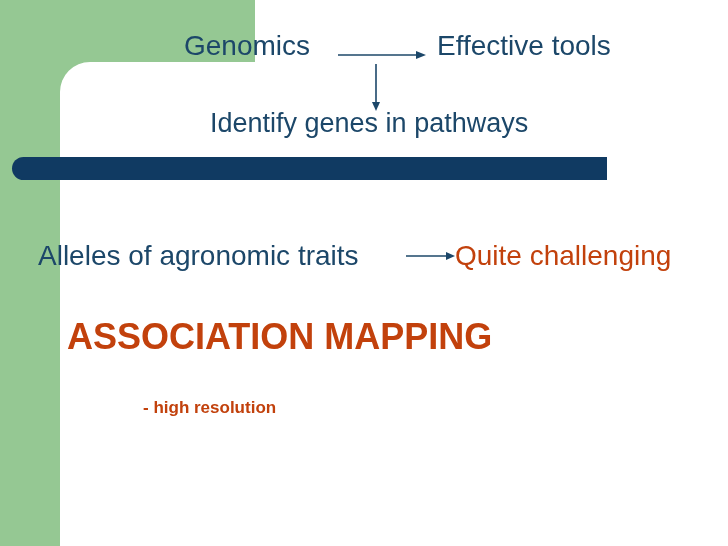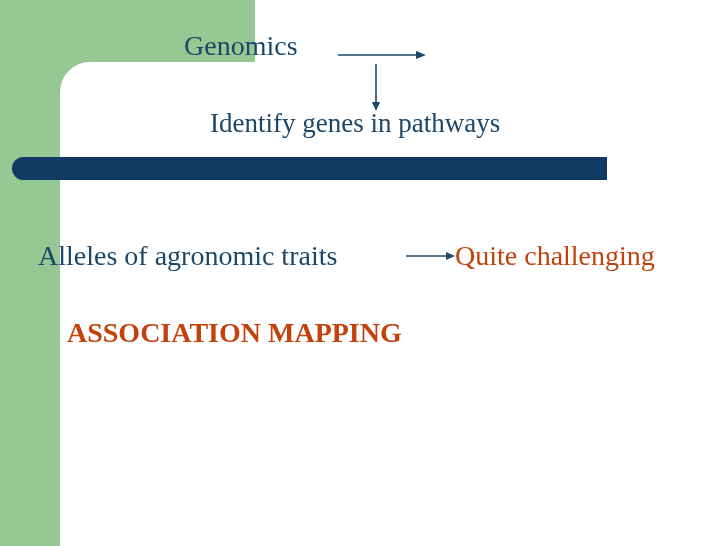--- a/index.html
+++ b/index.html
@@ -3,21 +3,21 @@
 <meta charset="utf-8">
 <style>
   * { margin: 0; padding: 0; box-sizing: border-box; }
   html, body { width: 728px; height: 546px; }
   body {
     font-family: "Liberation Sans", sans-serif;
     background: #ffffff;
     position: relative;
     overflow: hidden;
   }
-  .slide { position: absolute; inset: 0; width: 728px; height: 546px; font-family: Liberation Serif, serif; }
+  .slide { position: absolute; inset: 0; width: 728px; height: 546px; }
 
   
   .green-top-block {
     position: absolute; left: 0; top: 0;
     width: 255px; height: 130px;
     background: #95c893;
     z-index: 1;
   }
   .green-left-column {
     position: absolute; left: 0; top: 0;
@@ -51,21 +51,21 @@
     z-index: 5;
   }
   .navy { color: #1c4769; }
   .pink { color: #c2410c; }
 
   .t-genomics   { left: 184px; top: 32px;  font-size: 28px; }
   .t-effective  { left: 437px; top: 32px;  font-size: 28px; }
   .t-identify   { left: 210px; top: 110px; font-size: 27px; }
   .t-alleles    { left: 38px;  top: 242px; font-size: 28px; }
   .t-quite      { left: 455px; top: 242px; font-size: 28px; }
-  .t-heading    { left: 67px;  top: 319px; font-size: 28px; font-weight: bold; }
+  .t-heading    { left: 67px;  top: 319px; font-size: 36px; font-weight: bold; }
   .t-bullet1    { left: 143px; top: 399px; font-size: 17px; font-weight: bold; }
   .t-bullet2    { left: 143px; top: 427px; font-size: 17px; font-weight: bold; }
 
   .arrow-svg { position: absolute; z-index: 5; overflow: visible; }
   .arrow-h1 { left: 336px; top: 48px; }
   .arrow-v1 { left: 369px; top: 64px; }
   .arrow-h2 { left: 406px; top: 249px; }
 </style>
 </head>
 <body>
@@ -77,34 +77,36 @@
   <div class="content-card"></div>
   <div class="accent-bar"></div>
 
   <div class="txt navy t-genomics">Genomics</div>
 
   <svg class="arrow-svg arrow-h1" width="96" height="14">
     <line x1="2" y1="7" x2="81" y2="7" stroke="#1c4769" stroke-width="1.6"></line>
     <polygon points="80,3 90,7 80,11" fill="#1c4769"></polygon>
   </svg>
 
+  <div class="txt navy t-effective">Effective tools</div>
 
   <svg class="arrow-svg arrow-v1" width="14" height="48">
     <line x1="7" y1="0" x2="7" y2="39" stroke="#1c4769" stroke-width="1.6"></line>
     <polygon points="3,38 7,47 11,38" fill="#1c4769"></polygon>
   </svg>
 
   <div class="txt navy t-identify">Identify genes in pathways</div>
 
   <div class="txt navy t-alleles">Alleles of agronomic traits</div>
 
   <svg class="arrow-svg arrow-h2" width="52" height="14">
     <line x1="0" y1="7" x2="41" y2="7" stroke="#1c4769" stroke-width="1.6"></line>
     <polygon points="40,3 49,7 40,11" fill="#1c4769"></polygon>
   </svg>
 
   <div class="txt pink t-quite">Quite challenging</div>
 
   <div class="txt pink t-heading">ASSOCIATION MAPPING</div>
 
+  <div class="txt pink t-bullet1">- high resolution</div>
 
 
 </div>
 
 </body></html>

